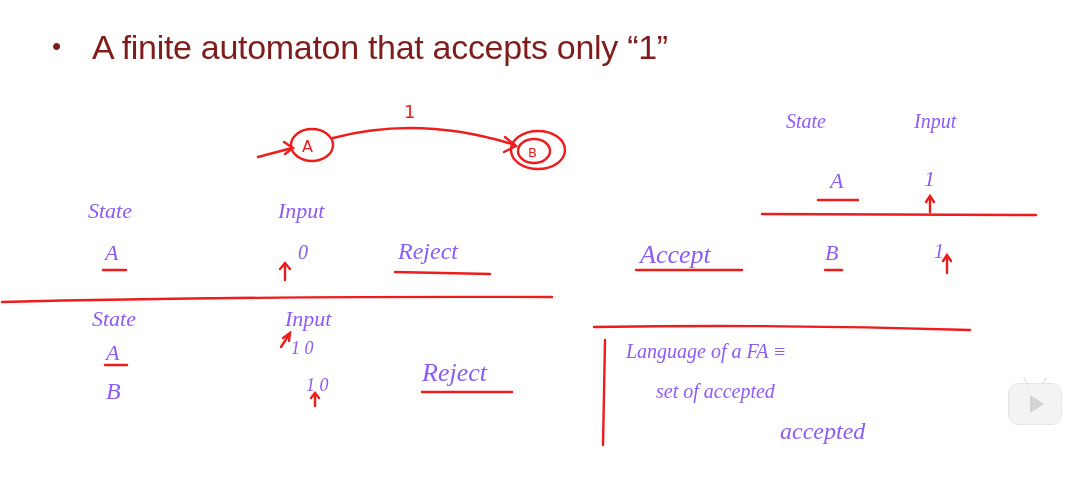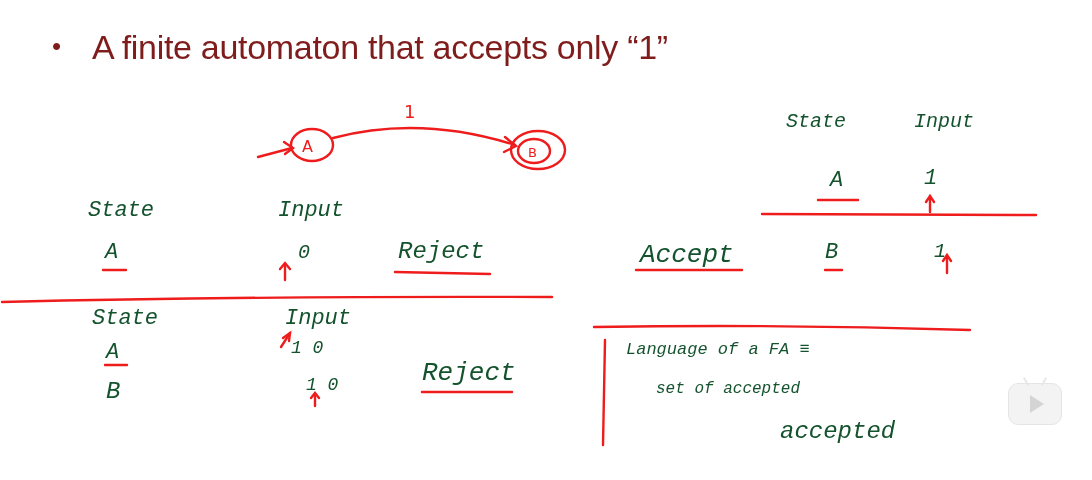--- a/index.html
+++ b/index.html
@@ -1,19 +1,19 @@
 <!DOCTYPE html>
 <html><head>
 <meta charset="utf-8">
 <style>
   html, body { margin:0; padding:0; }
   body { width:1092px; height:480px; background:#ffffff; position:relative; overflow:hidden; font-family:"Liberation Sans", sans-serif; }
   .title { position:absolute; left:52px; top:20px; font-size:34px; color:#7f1d1d; font-family:"Liberation Sans", sans-serif; letter-spacing:-0.3px;margin-top:8px; }
   .title .bullet { display:inline-block; width:40px; font-size:26px; vertical-align:middle; position:relative; top:-4px; }
-  .hw { position:absolute; color:#14532d; font-family:Liberation Mono, monospace; font-style:italic; white-space:nowrap; }
+  .hw { position:absolute; color:#8b5cf6; font-family:Liberation Serif, serif; font-style:italic; white-space:nowrap; }
   svg.overlay { position:absolute; left:0; top:0; }
   .play-badge { position:absolute; left:1008px; top:383px; width:52px; height:40px; border-radius:10px; background:#f2f2f2; border:1px solid #e3e3e3; opacity:0.9; display:flex; align-items:center; justify-content:center; }
   .play-badge .tri { width:0; height:0; border-left:14px solid #d0d0d0; border-top:9px solid transparent; border-bottom:9px solid transparent; margin-left:4px; }
   .play-badge::before, .play-badge::after { content:""; position:absolute; top:-7px; width:2px; height:9px; background:#e6e6e6; }
   .play-badge::before { left:16px; transform:rotate(-30deg); }
   .play-badge::after { right:16px; transform:rotate(30deg); }
 </style>
 </head>
 <body>
 
@@ -88,19 +88,19 @@
 <div class="hw" style="left:422px;top:358px;font-size:26px">Reject</div>
 
 <div class="hw" style="left:786px;top:110px;font-size:20px">State</div>
 <div class="hw" style="left:914px;top:110px;font-size:20px">Input</div>
 <div class="hw" style="left:830px;top:168px;font-size:22px">A</div>
 <div class="hw" style="left:924px;top:166px;font-size:22px">1</div>
 <div class="hw" style="left:825px;top:240px;font-size:22px">B</div>
 <div class="hw" style="left:934px;top:240px;font-size:20px">1</div>
 <div class="hw" style="left:640px;top:240px;font-size:26px">Accept</div>
 
-<div class="hw" style="left:626px;top:340px;font-size:17px">Language of a FA ≡</div>
-<div class="hw" style="left:656px;top:380px;font-size:16px">set of accepted</div>
+<div class="hw" style="left:626px;top:340px;font-size:20px">Language of a FA ≡</div>
+<div class="hw" style="left:656px;top:380px;font-size:20px">set of accepted</div>
 <div class="hw" style="left:780px;top:418px;font-size:24px">accepted</div>
 
 <div class="play-badge">
   <span class="tri"></span>
 </div>
 
 </body></html>

